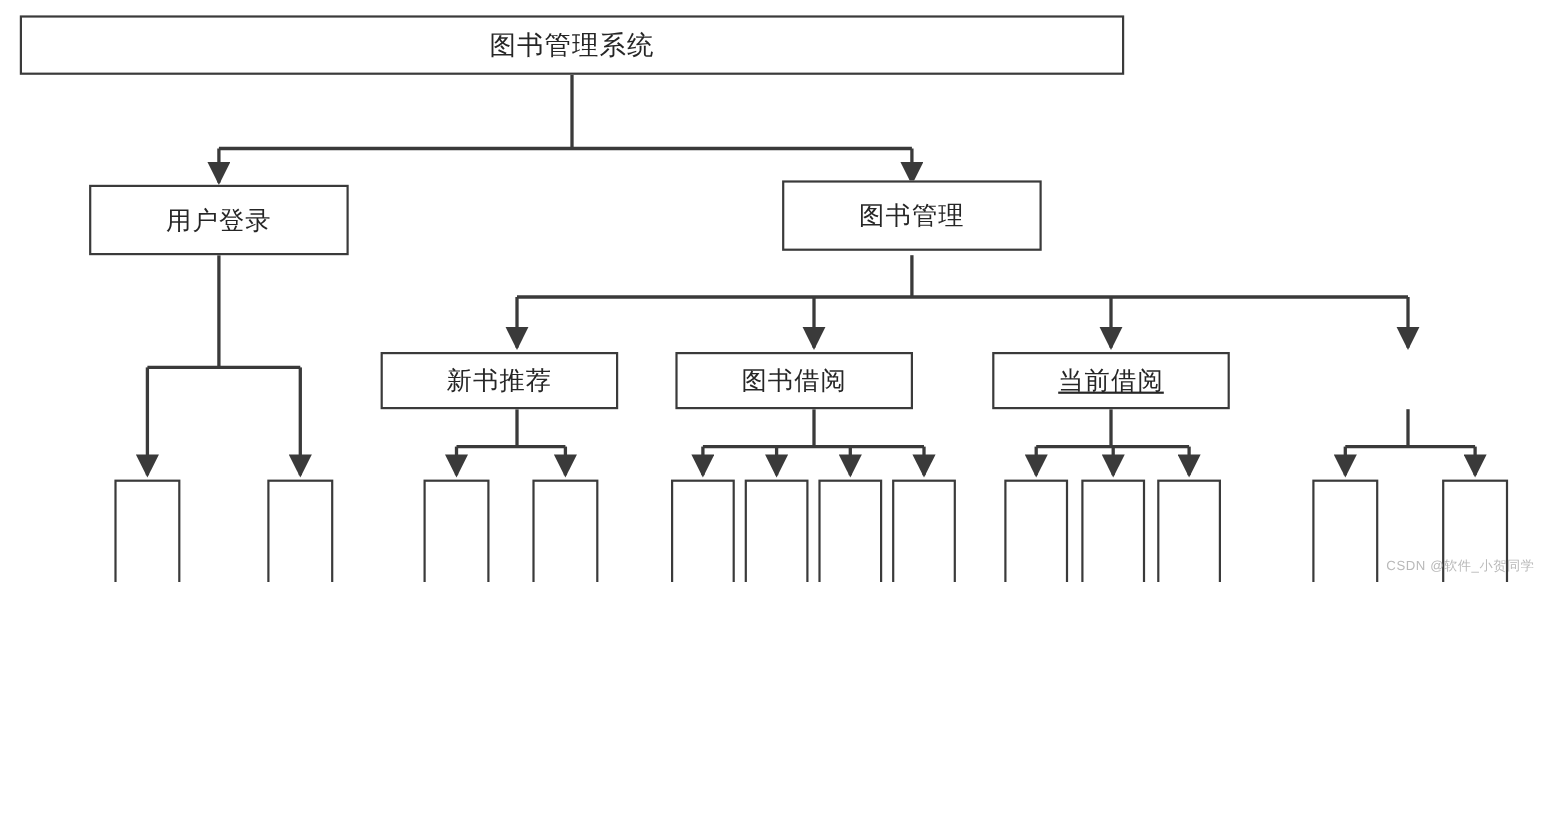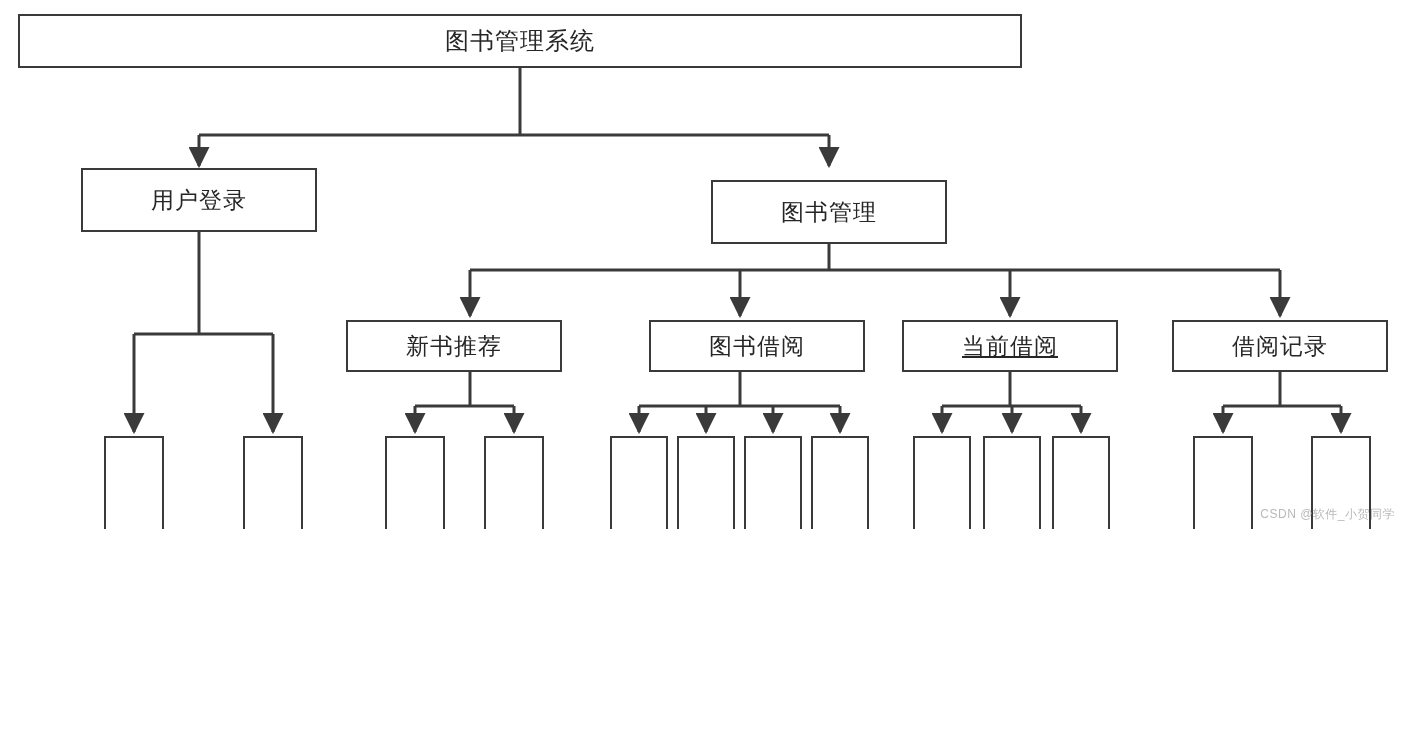--- a/index.html
+++ b/index.html
@@ -125,35 +125,32 @@
     </g>
   </svg>
 
   <div class="node horiz root" id="node-root" style="left: 18px; top: 14px; width: 1004px; height: 54px;">
     <span>图书管理系统</span>
   </div>
 
   <div class="node horiz" id="node-l2-0" style="left: 81px; top: 168px; width: 236px; height: 64px;">
     <span>用户登录</span>
   </div>
-  <div class="node horiz" id="node-l2-1" style="left: 711px; top: 180px; width: 236px; height: 64px;">
+  <div class="node horiz" id="node-l2-1" style="left: 711px; top: 164px; width: 236px; height: 64px;">
     <span>图书管理</span>
   </div>
 
   <div class="node horiz" id="node-l3-0" style="left: 346px; top: 320px; width: 216px; height: 52px;">
     <span>新书推荐</span>
   </div>
-  <div class="node horiz" id="node-l3-1" style="left: 649px; top: 320px; width: 216px; height: 52px;">
+  <div class="node horiz" id="node-l3-1" style="left: 614px; top: 320px; width: 216px; height: 52px;">
     <span>图书借阅</span>
   </div>
   <div class="node horiz" id="node-l3-2" style="left: 902px; top: 320px; width: 216px; height: 52px; text-decoration: underline;">
     <span>当前借阅</span>
-  </div>
-  <div class="node horiz" id="node-l3-3" style="left: 1172px; top: 320px; width: 216px; height: 52px;">
-    <span>借阅记录</span>
   </div>
 
   <div class="node vert" id="node-leaf-0" style="left: 104px; top: 436px; width: 60px; height: 298px;">
     <span class="vtext">用户登录</span>
   </div>
   <div class="node vert" id="node-leaf-1" style="left: 243px; top: 436px; width: 60px; height: 298px;">
     <span class="vtext">注销登录</span>
   </div>
   <div class="node vert" id="node-leaf-2" style="left: 385px; top: 436px; width: 60px; height: 298px;">
     <span class="vtext">查询图书</span>

